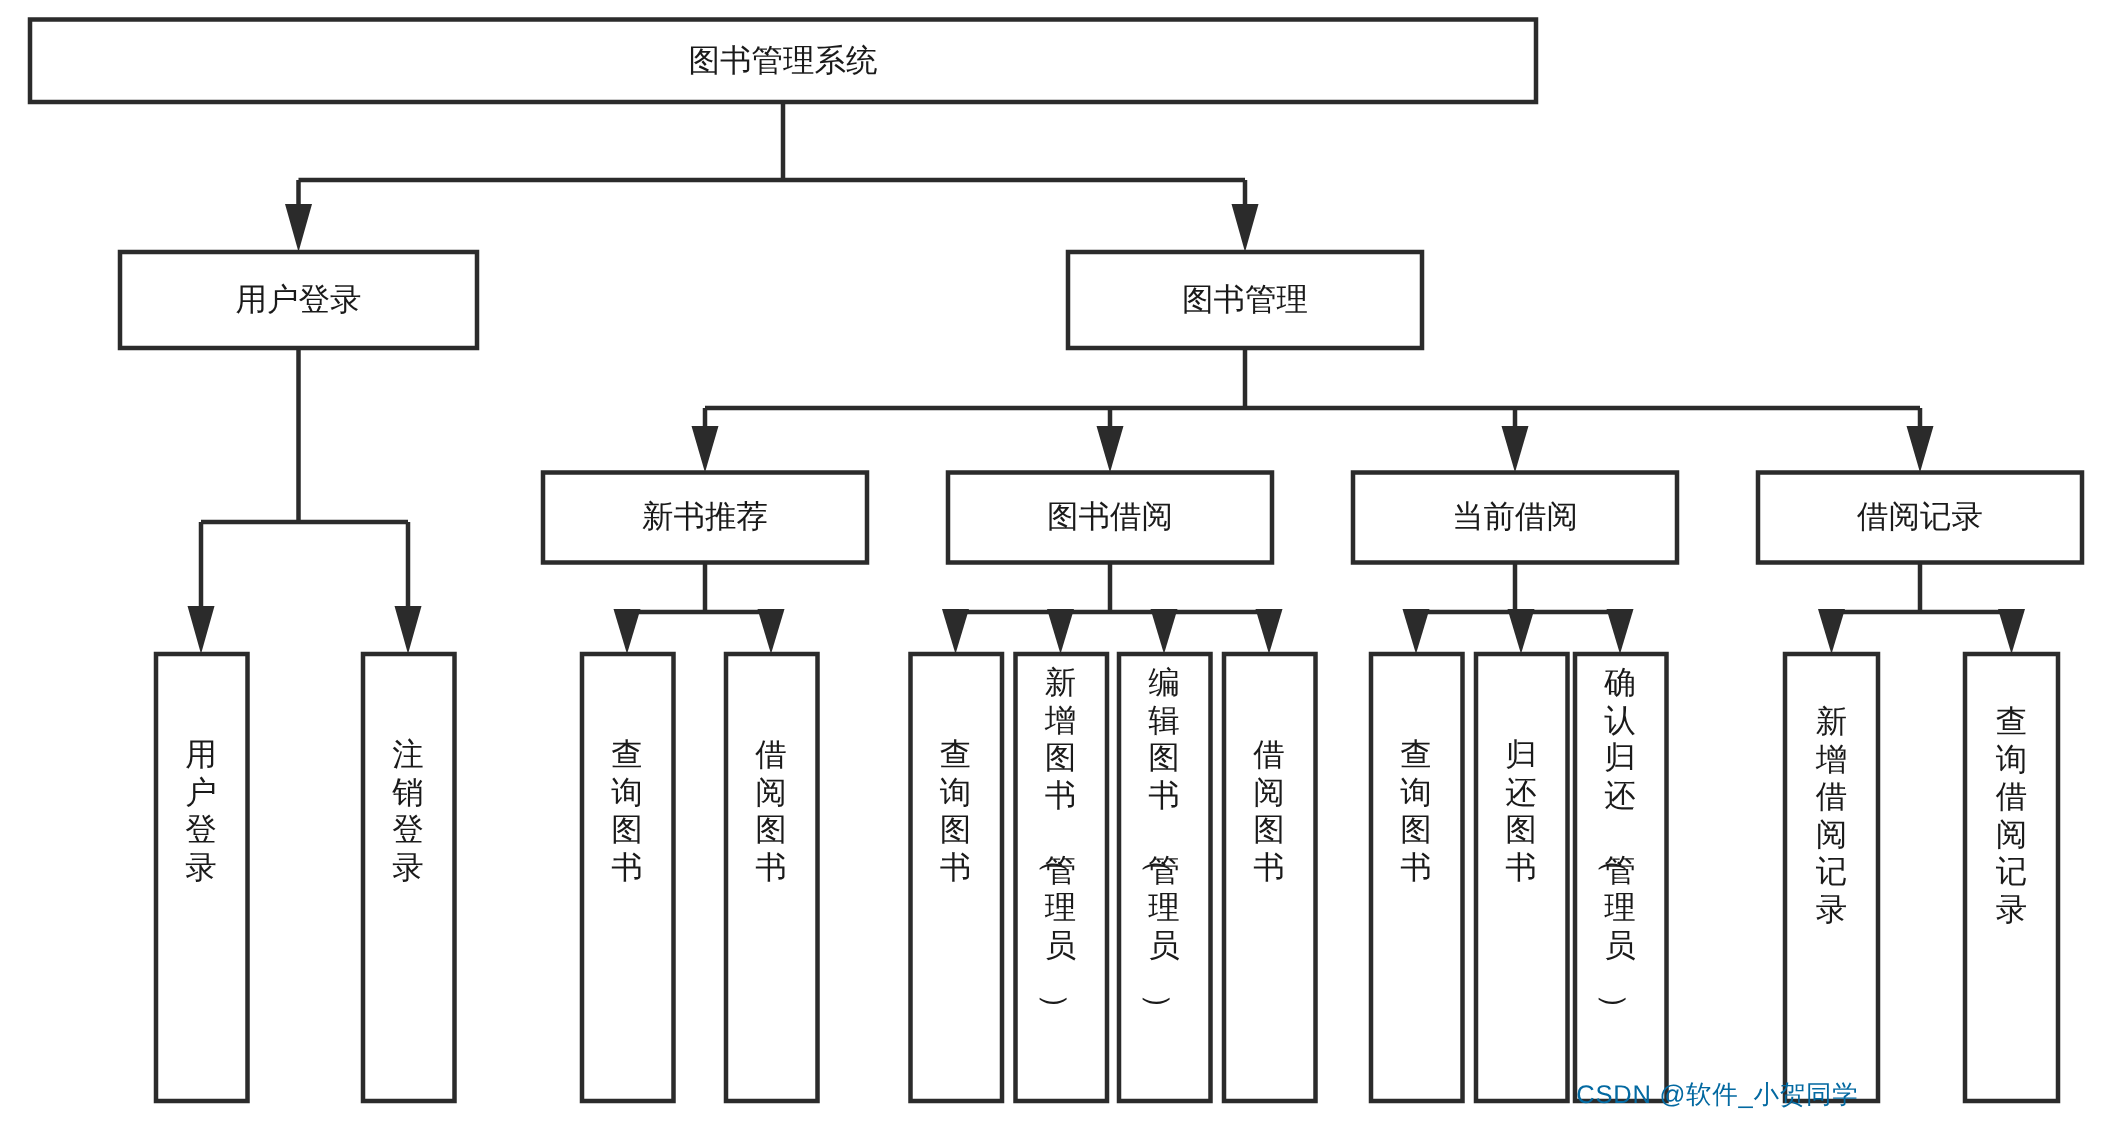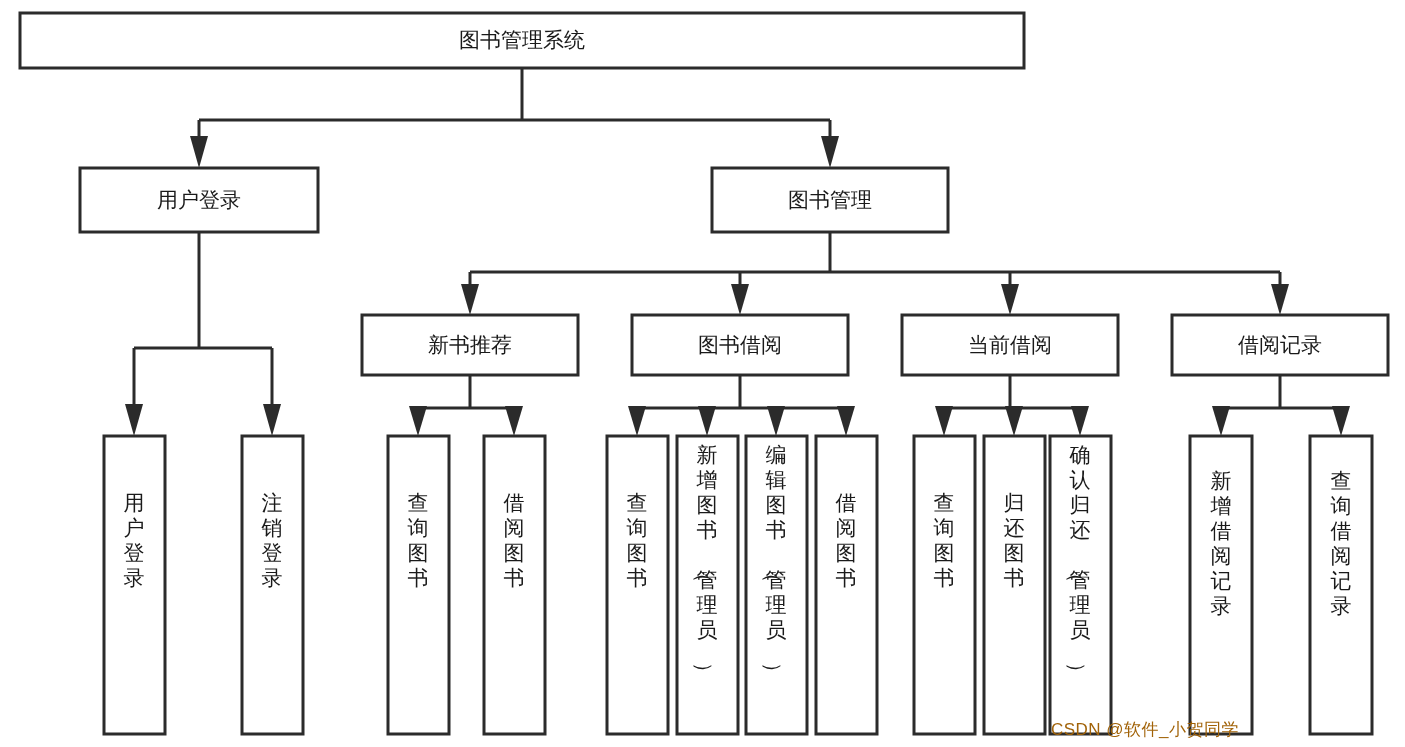--- a/index.html
+++ b/index.html
@@ -52,21 +52,21 @@
     font-size: 21px;
     fill: #1a1a1a;
     text-anchor: middle;
   }
   .watermark {
     position: absolute;
     right: 8px;
     bottom: 6px;
     font-family: "Liberation Sans", "DejaVu Sans", sans-serif;
     font-size: 17px;
-    color: #a16207;
+    color: #0369a1;
     letter-spacing: 0.5px;
     white-space: nowrap;
     pointer-events: none;
   }
 </style>
 </head>
 <body>
 
 <div id="diagram-root">
 

